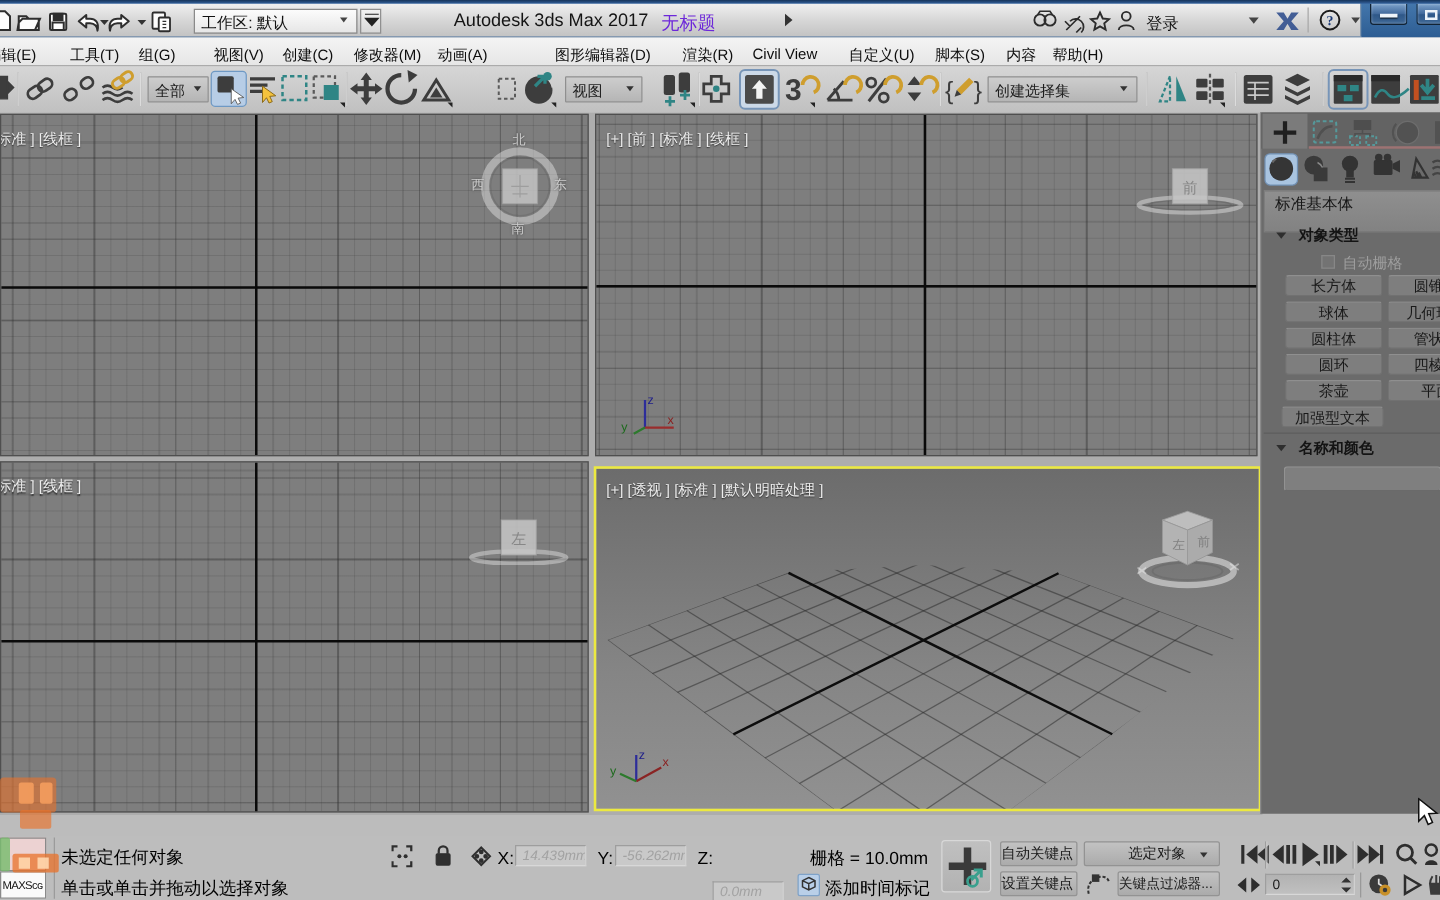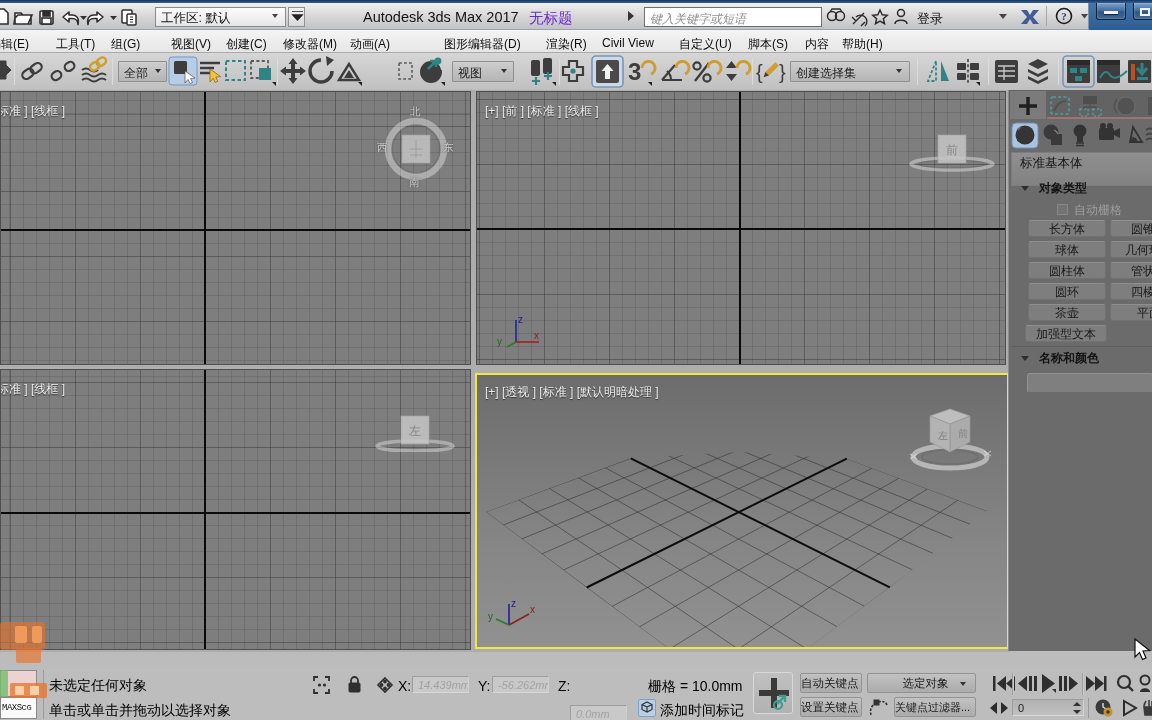--- a/index.html
+++ b/index.html
@@ -185,21 +185,20 @@
 <div id="wsarr" class="abs"></div>
 <div id="wsbtn" class="abs"></div>
 <svg class="abs" style="left:291px;top:11px" width="16" height="12">
       <path d="M1 0 h11 M2 4 l4.5 5 l4.5 -5 z" stroke="#222" fill="#222" stroke-width="1.5"></path>
     </svg>
 <div id="apptitle" class="abs">Autodesk 3ds Max 2017</div>
 <div id="untitled" class="abs">无标题</div>
 <svg class="abs" style="left:626px;top:10px" width="14" height="12">
       <path d="M2 1 l6 5 l-6 5 z" fill="#333"></path>
     </svg>
-<div id="searchbox" class="abs">键入关键字或短语</div>
 <svg class="abs" style="left:825px;top:7px" width="180" height="20" fill="none" stroke="#2c2c2c" stroke-width="1.5">
  <circle cx="7" cy="9" r="4.5"></circle>
       <circle cx="15" cy="9" r="4.5"></circle>
       <path d="M5 5 l2 -3 h8 l2 3" stroke-width="1.3"></path>
  <path d="M31 14 l8 -8 m-8 8 l-3 3 m3 -3 l-4 -4 m9 9 l4 -4 m-9 -5 a6 6 0 0 1 9 9" stroke-width="1.4"></path>
  <path d="M55 3 l2.2 4.8 5 .5 -3.8 3.4 1.1 5 -4.5 -2.6 -4.5 2.6 1.1 -5 -3.8 -3.4 5 -.5 z"></path>
  <circle cx="76" cy="6" r="3.5"></circle>
       <path d="M70 17 c0 -5 12 -5 12 0"></path>
 </svg>
 <div id="signin" class="abs">登录</div>
@@ -425,21 +424,21 @@
  <div class="rbtn" style="left:16px;top:235px;width:82px">加强型文本</div>
  <div class="abs" style="left:2px;top:256px;width:142px;height:1px;background:#5e5e5e"></div>
  <div class="rtri" style="left:12px;top:266px"></div>
  <div class="rhead" style="left:30px;top:260px">名称和颜色</div>
  <div class="abs" style="left:18px;top:283px;width:126px;height:20px;background:#7f7f7f;border:1px solid #929292;border-bottom-color:#6a6a6a;border-radius:3px"></div>
 </div>
 
 
 <div id="statusbar" class="abs"></div>
 <div class="abs" style="left:0;top:670px;width:37px;height:27px;background:#ecd2d2;border:1px solid #8a8a8a"></div>
-<div class="abs" style="left:0;top:697px;width:37px;height:22px;background:#fafafa;border:1px solid #8a8a8a;font-family:Liberation Mono, monospace;font-size:9px;color:#111;padding:5px 1px 0 1px;letter-spacing:-0.5px">MAXScɢ</div>
+<div class="abs" style="left:0;top:697px;width:37px;height:22px;background:#fafafa;border:1px solid #8a8a8a;font-family:Liberation Sans, sans-serif;font-size:9px;color:#111;padding:5px 1px 0 1px;letter-spacing:-0.5px">MAXScɢ</div>
 <div class="abs" style="left:43px;top:670px;width:1px;height:49px;background:#9b9b9b"></div>
 <div class="stext" style="left:49px;top:677px">未选定任何对象</div>
 <div class="stext" style="left:49px;top:702px">单击或单击并拖动以选择对象</div>
 <svg class="abs" style="left:313px;top:676px" width="84" height="18" fill="none" stroke="#2f2f2f">
  <path d="M1 5 v-4 h4 M12 1 h4 v4 M16 13 v4 h-4 M5 17 h-4 v-4" stroke-width="1.8"></path>
  <circle cx="6.5" cy="9" r="1.6" fill="#2f2f2f" stroke="none"></circle>
       <circle cx="11.5" cy="9" r="1.6" fill="#2f2f2f" stroke="none"></circle>
  <rect x="36" y="7" width="11" height="9" rx="1" fill="#2f2f2f"></rect>
  <path d="M38 7 v-2.5 a3.5 3.5 0 0 1 7 0 v2.5" stroke-width="1.8"></path>
  <g stroke-width="1.6">

